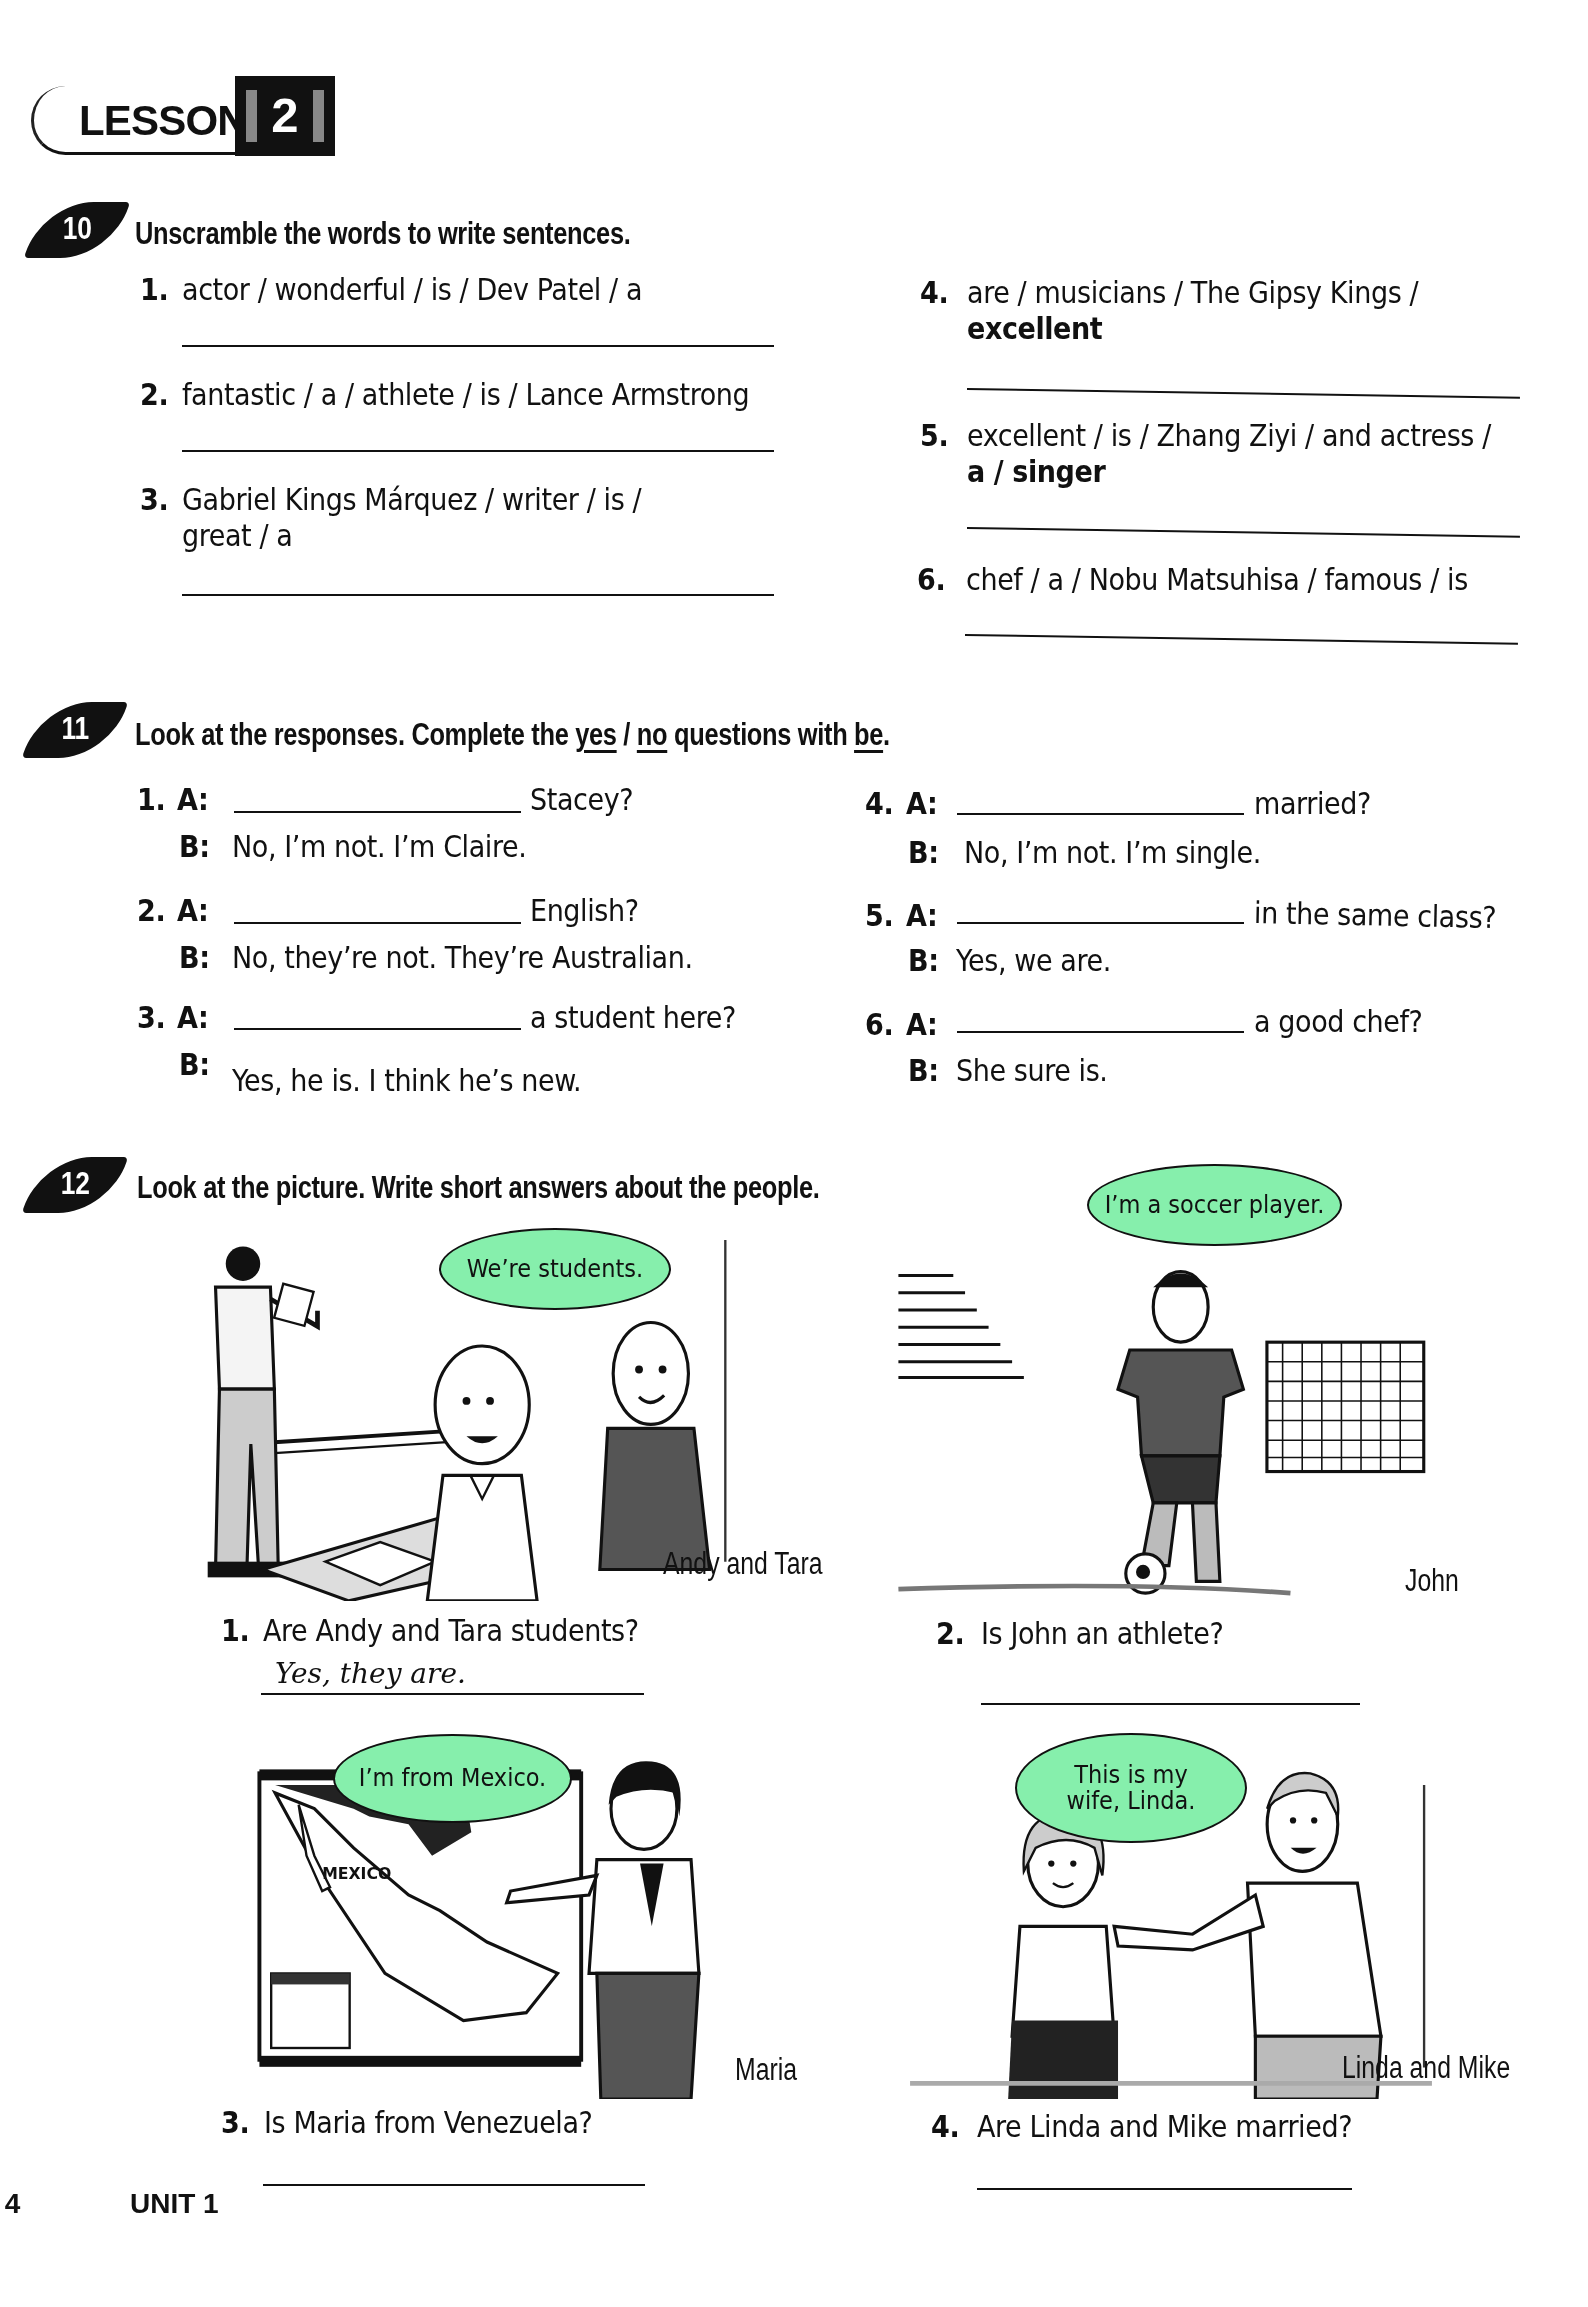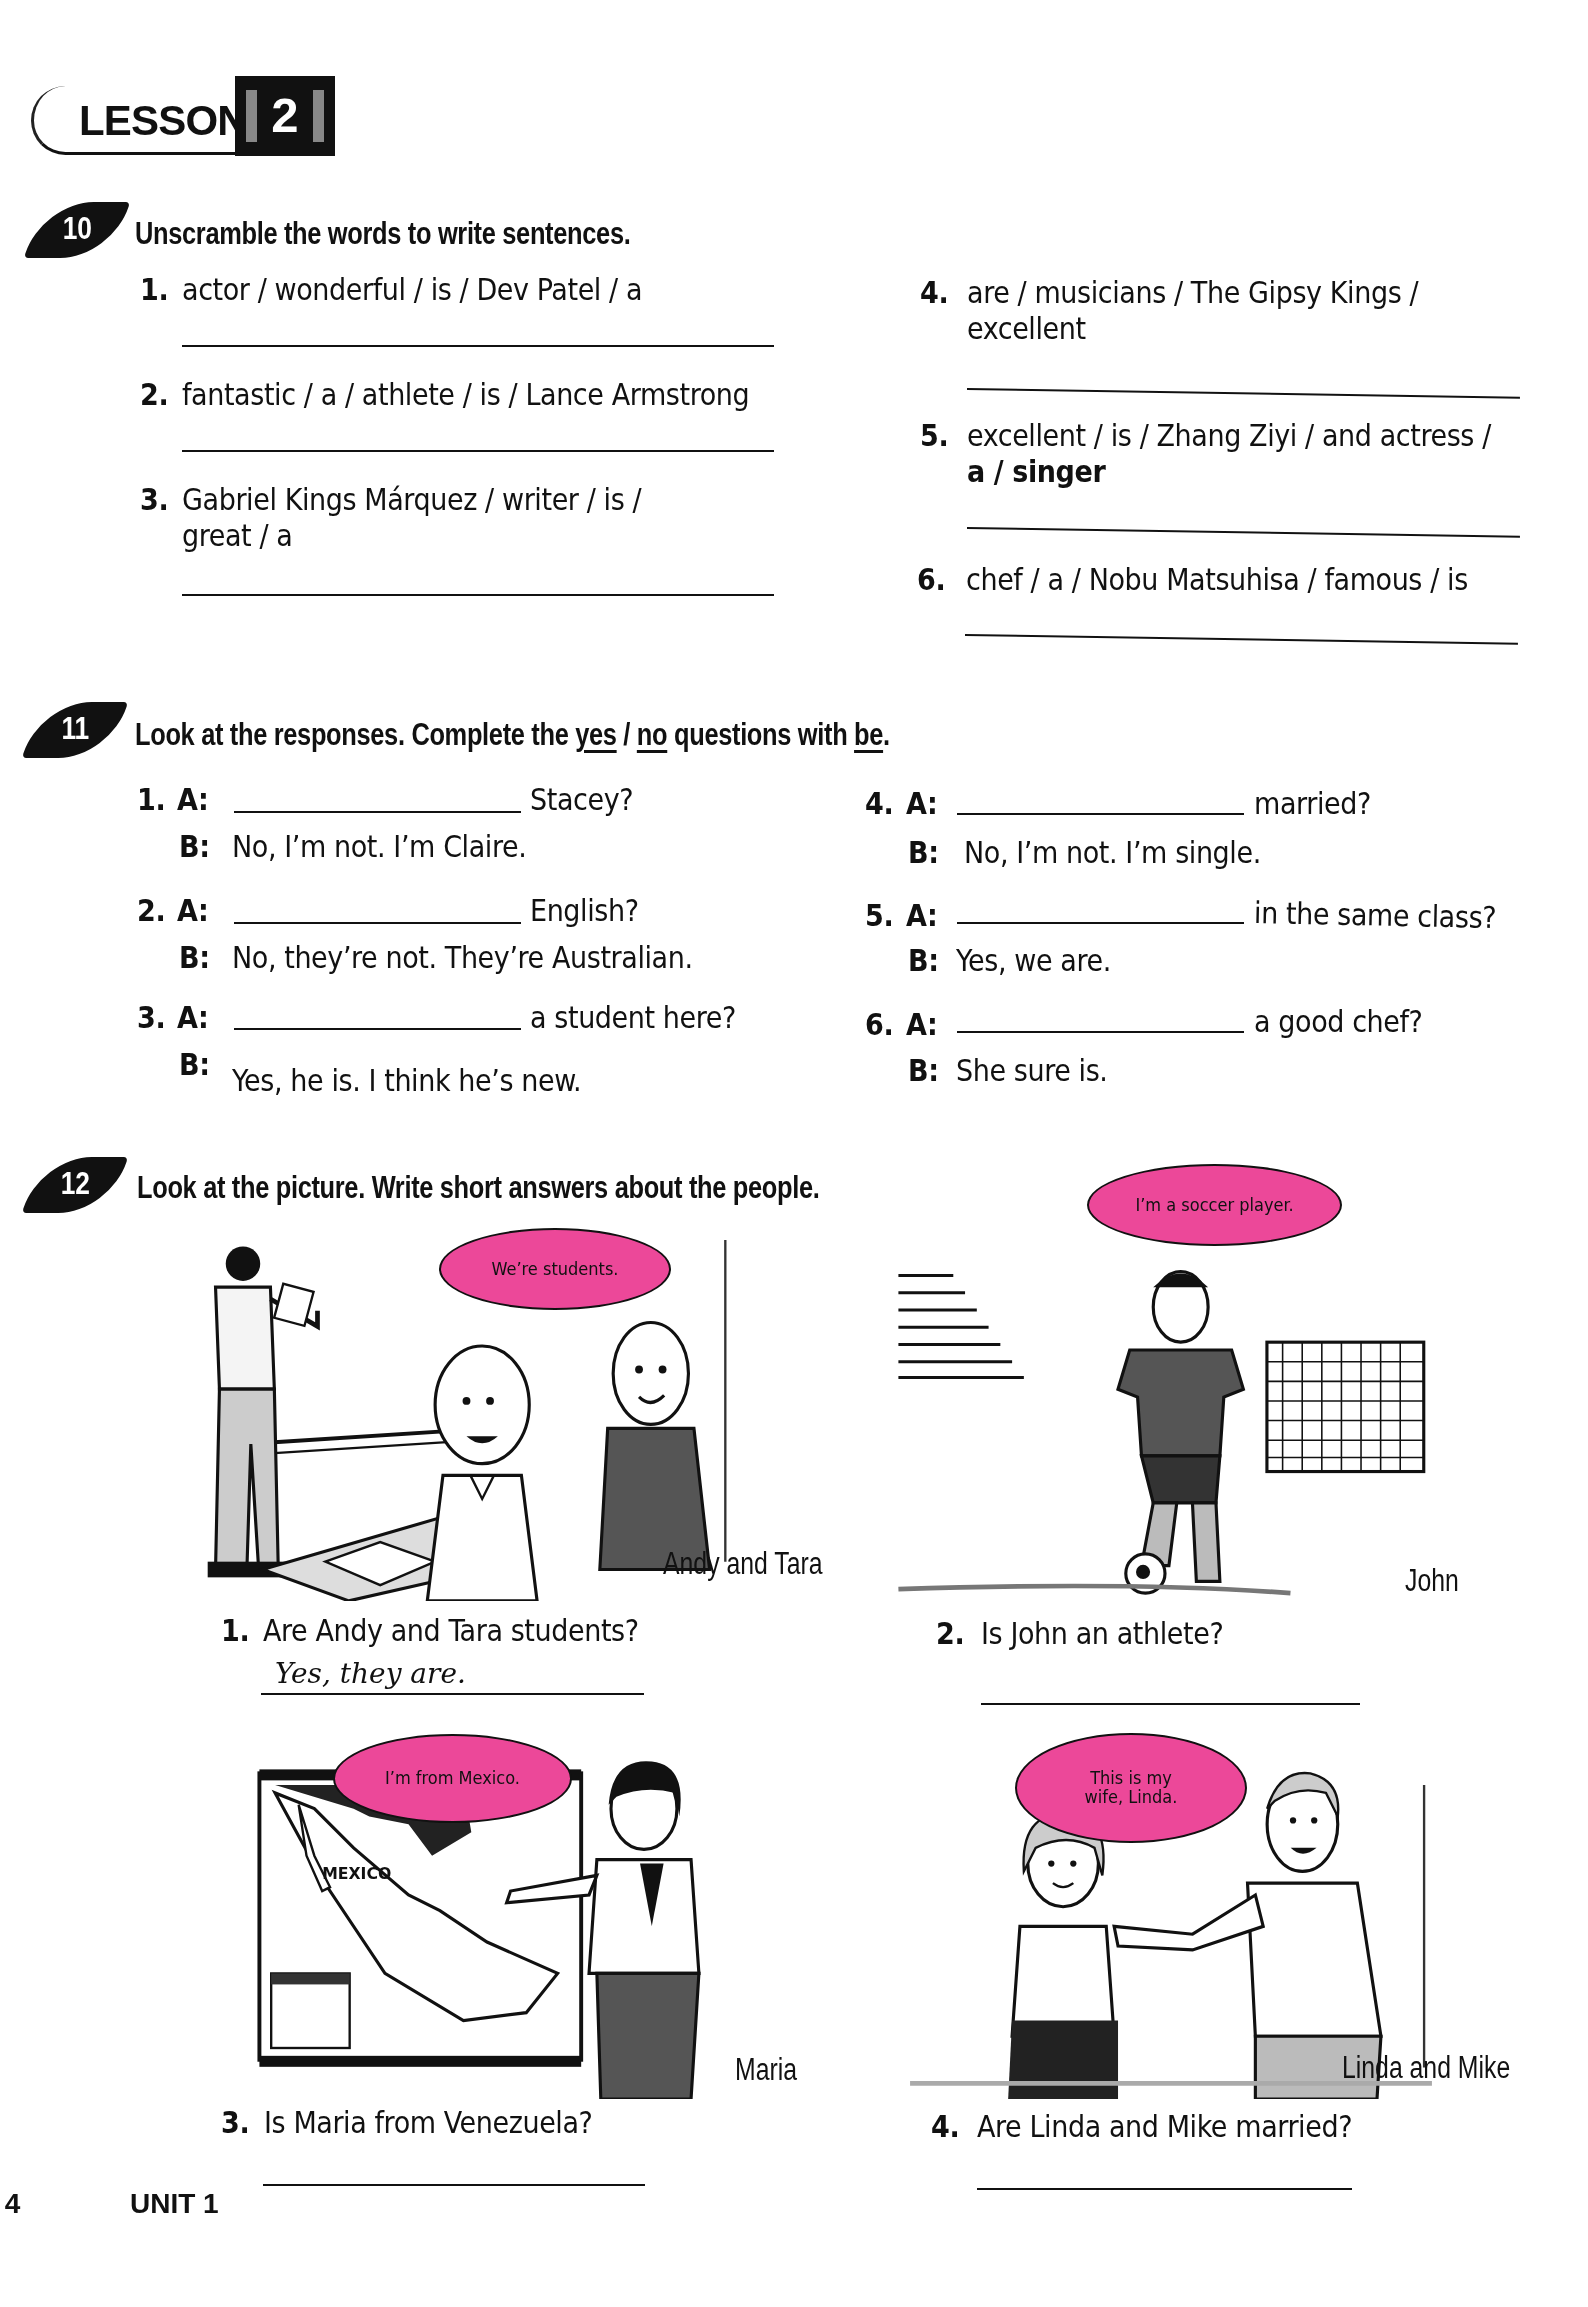--- a/index.html
+++ b/index.html
@@ -11,21 +11,21 @@
   .title u{text-decoration:underline;text-underline-offset:4.7px;}
   .leaf{position:absolute;width:88px;height:56px;background:#111;border-radius:55px 4.7px 55px 4.7px;transform:skewX(-18deg);}
   .leaf span{position:absolute;left:0;right:0;top:9.4px;text-align:center;color:#fff;font-weight:bold;font-size:31px;transform:skewX(18deg) scaleX(0.85);}
   .line{position:absolute;height:2.4px;background:#111;}
   .lesson-pill{position:absolute;left:31px;top:86px;width:259px;height:69px;border-radius:39px 0 0 39px;border-bottom:3.9px solid #111;border-left:3.1px solid #222;box-sizing:border-box;background:#fff;}
   .lesson-text{position:absolute;left:69px;top:97px;font-weight:bold;font-size:42px;letter-spacing:-0.8px;margin-left:10px;}
   .lesson-num{position:absolute;left:235px;top:76px;width:100px;height:80px;background:#111;}
   .lesson-num span{position:absolute;left:0;right:0;top:11px;text-align:center;color:#fff;font-weight:bold;font-size:49px;}
   .lesson-num i{position:absolute;top:14px;width:11px;height:52px;background:#888;}
   .pic{position:absolute;}
-  .bubble{position:absolute;border:2.4px solid #111;border-radius:50%;background:#ec4899;display:flex;align-items:center;justify-content:center;text-align:right;font-family:"DejaVu Sans Condensed","DejaVu Sans",sans-serif;font-size:18px;line-height:1.05;}
+  .bubble{position:absolute;border:2.4px solid #111;border-radius:50%;background:#86efac;display:flex;align-items:center;justify-content:center;text-align:right;font-family:"DejaVu Sans Condensed","DejaVu Sans",sans-serif;font-size:25px;line-height:1.05;}
   .caption{position:absolute;font-family:"Liberation Sans Narrow","Liberation Sans",sans-serif;font-size:31px;transform:scaleX(0.8);transform-origin:left center;white-space:nowrap;}
   .handwriting{position:absolute;font-family:"DejaVu Serif",serif;font-style:italic;font-size:28px;white-space:nowrap;margin-left:12px;}
   .footer-num,.footer-unit{position:absolute;font-weight:bold;font-size:28px;}
 </style>
 </head>
 <body>
 
 <div>
   <div class="lesson-pill"></div>
   <div class="lesson-text">LESSON</div>
@@ -57,21 +57,21 @@
   <div class="abs body-text" style="left:140px;top:482px;">
     <span class="num">3.</span>
     <span class="abs" style="left:42px;top:0;">Gabriel Kings Márquez / writer / is /</span>
     <span class="abs" style="left:42px;top:36px;">great / a</span>
   </div>
   <div class="line" style="left:182px;top:594px;width:592px;"></div>
 
   <div class="abs body-text" style="left:920px;top:275px;">
     <span class="num">4.</span>
     <span class="abs" style="left:47px;top:0;">are / musicians / The Gipsy Kings /</span>
-    <span class="abs" style="left:47px;top:36px;">excellent</span>
+    <span class="abs" style="left:47px;top:36px;font-weight:bold;">excellent</span>
   </div>
   <div class="line" style="left:967px;top:388px;width:553px;transform:rotate(0.9deg);transform-origin:left;"></div>
 
   <div class="abs body-text" style="left:920px;top:418px;">
     <span class="num">5.</span>
     <span class="abs" style="left:47px;top:0;">excellent / is / Zhang Ziyi / and actress /</span>
     <span class="abs" style="left:47px;top:36px;font-weight:bold;">a / singer</span>
   </div>
   <div class="line" style="left:967px;top:527px;width:553px;transform:rotate(0.9deg);transform-origin:left;"></div>
 

